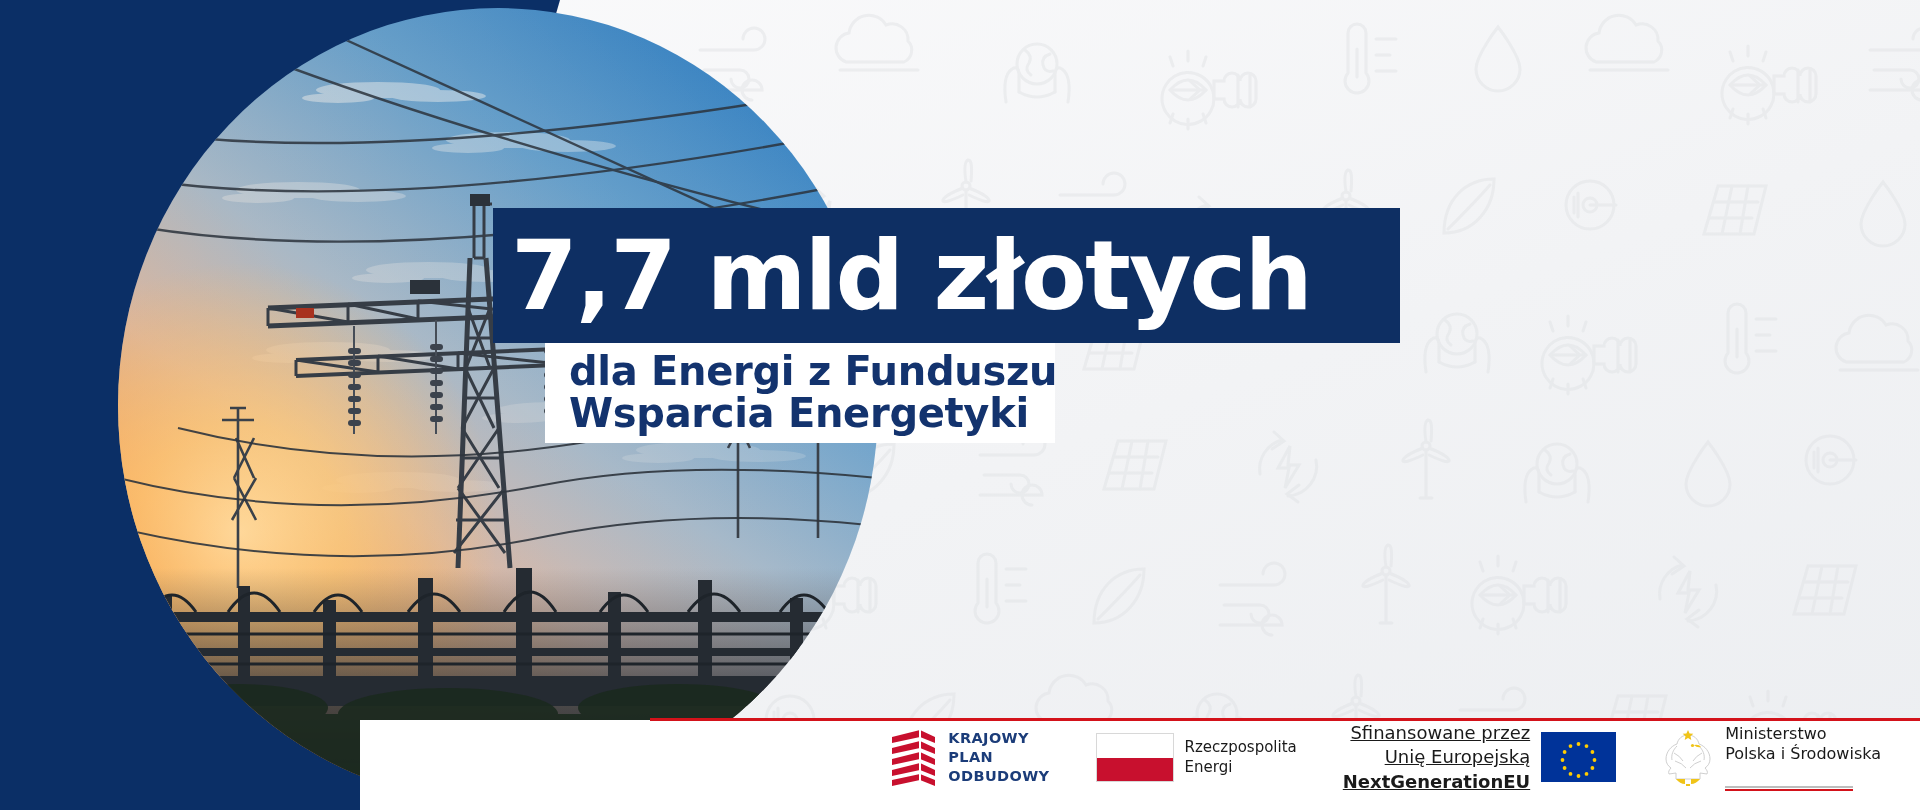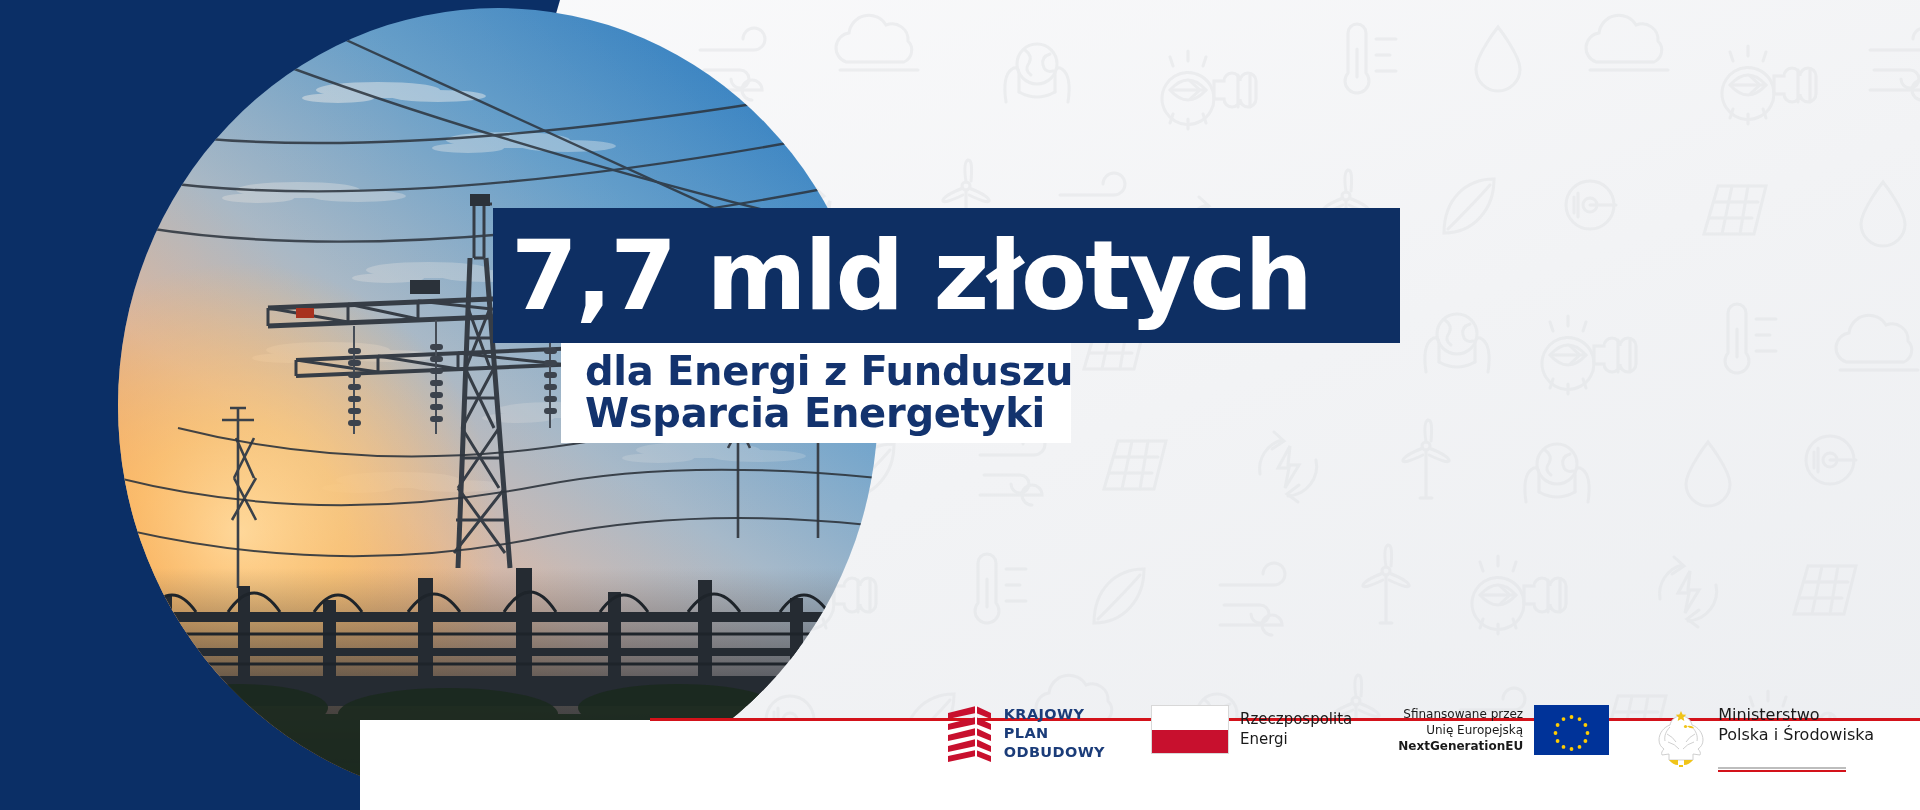--- a/index.html
+++ b/index.html
@@ -69,21 +69,21 @@
   }
 
   
   .subtitle-box{
     position:absolute;
     left:545px;top:343px;
     width:510px;height:100px;
     background:#ffffff;
     z-index:6;
     padding:6px 14px 8px 24px;
-    display:flex;flex-direction:column;justify-content:center;margin-left:16px;
+    display:flex;flex-direction:column;justify-content:center;
   }
   .subtitle-line{
     color:#13336e;
     font-family:"DejaVu Sans","Liberation Sans",sans-serif;
     font-weight:bold;
     font-size:40px;
     line-height:1.06;
     letter-spacing:-.3px;
     white-space:nowrap;
   }
@@ -92,22 +92,22 @@
   .footer-white{
     position:absolute;left:360px;right:0;bottom:0;height:90px;
     background:#ffffff;z-index:5;
   }
   .footer-rule{
     position:absolute;left:650px;right:0;bottom:89px;height:3px;
     background:#d3121a;z-index:6;
   }
 
   .footer-logos{
-    position:absolute;left:650px;right:12px;bottom:0;height:105px;
-    display:flex;align-items:flex-start;justify-content:flex-end;
+    position:absolute;left:650px;right:5px;bottom:0;height:105px;
+    display:flex;align-items:center;justify-content:flex-end;
     gap:46px;
     padding-right:34px;
     z-index:7;
   }
   .logo{display:flex;align-items:center;gap:11px;}
 
   
   .kpo-mark{width:47px;height:56px;flex:none;}
   .kpo-text{
     color:#1b3c79;font-weight:bold;font-size:14.5px;line-height:1.32;
@@ -122,22 +122,23 @@
   }
   .pl-flag .w{flex:1;background:#ffffff;}
   .pl-flag .r{flex:1;background:#c8102e;}
   .pl-text{
     color:#1a1a1a;font-weight:normal;font-size:15px;line-height:1.28;
     font-family:"DejaVu Sans","Liberation Sans",sans-serif;
   }
 
   
   .eu-text{
-    color:#1a1a1a;font-size:12px;line-height:1.34;text-align:right;
+    color:#1a1a1a;font-size:18px;line-height:1.34;text-align:right;
     font-family:"DejaVu Sans","Liberation Sans",sans-serif;
+    text-decoration:underline;
   }
   .eu-text .b{font-weight:bold;}
   .eu-flag{width:75px;height:50px;flex:none;}
 
   
   .min-eagle{width:52px;height:58px;flex:none;}
   .min-right{display:flex;flex-direction:column;gap:22px;}
   .min-text{
     color:#1a1a1a;font-size:16px;line-height:1.25;
     font-family:"DejaVu Sans","Liberation Sans",sans-serif;

